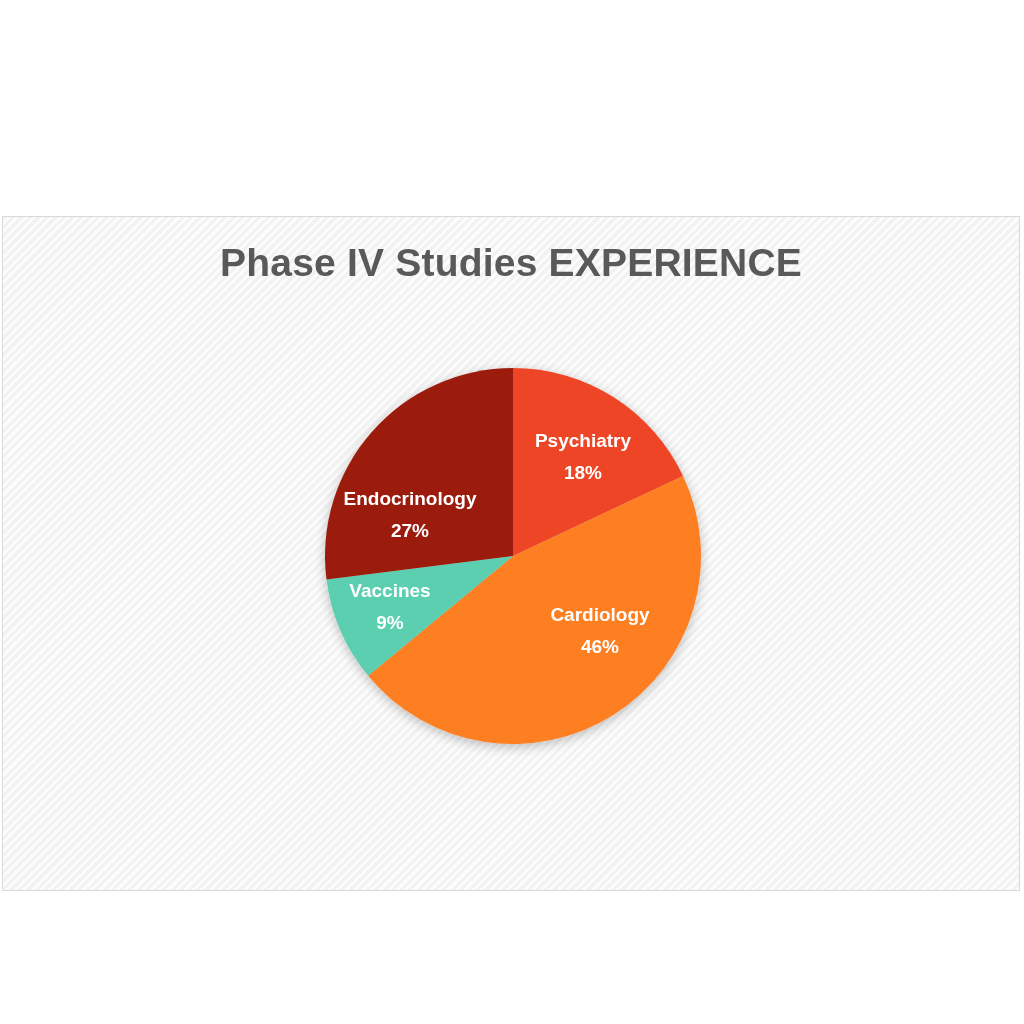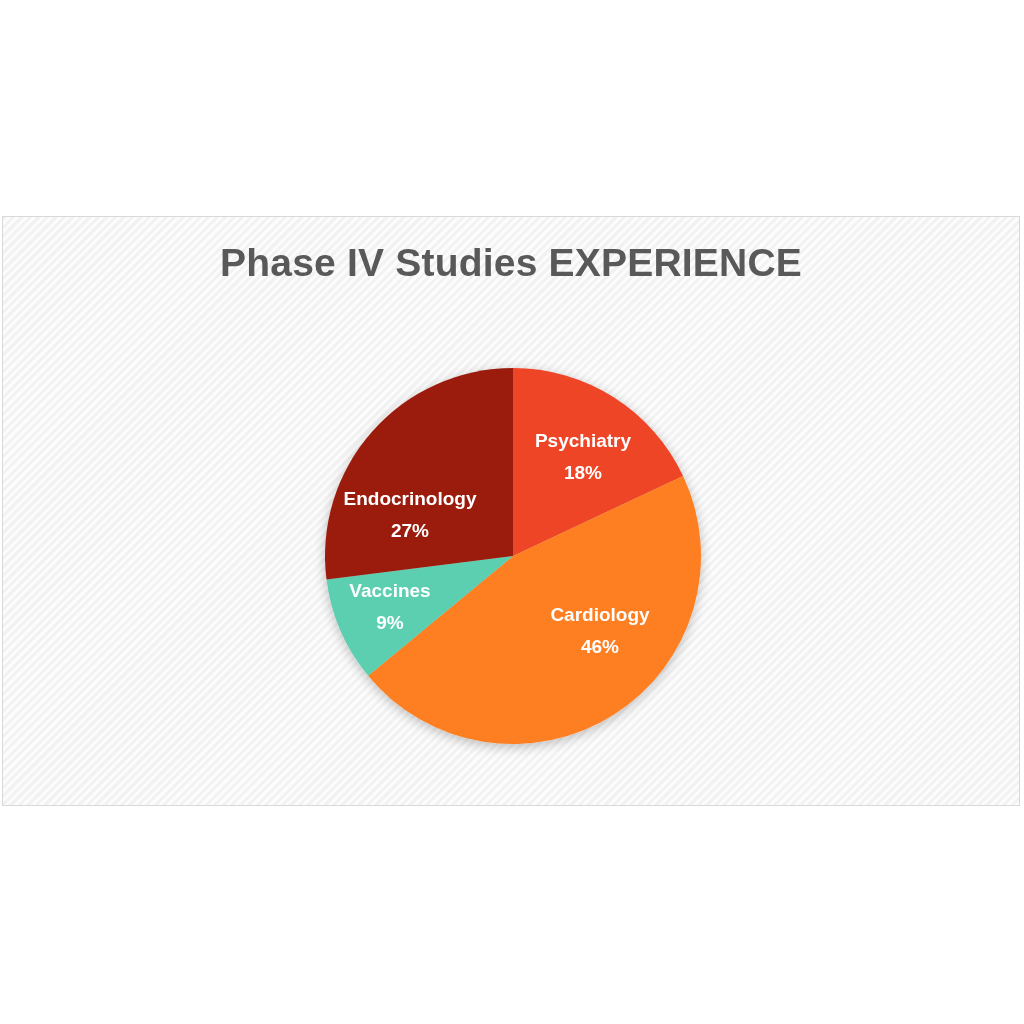--- a/index.html
+++ b/index.html
@@ -1,17 +1,17 @@
 <!DOCTYPE html>
 <html><head>
 <meta charset="utf-8">
 <style>
   html,body{margin:0;padding:0;background:#ffffff;}
   body{width:1024px;height:1024px;position:relative;overflow:hidden;font-family:"Liberation Sans","DejaVu Sans",sans-serif;}
-  .frame{position:absolute;left:2px;top:216px;width:1018px;height:590px;border:1px solid #d9d9d9;
+  .frame{position:absolute;left:2px;top:216px;width:1018px;height:675px;border:1px solid #d9d9d9;
     background:repeating-linear-gradient(135deg,#f2f2f2 0px,#f2f2f2 3px,#fcfcfc 3px,#fcfcfc 6px);box-sizing:border-box;}
   .title{position:absolute;left:0;right:0;top:24px;text-align:center;font-size:39px;font-weight:bold;color:#595959;letter-spacing:0.2px;}
   svg.pie{position:absolute;left:0;top:0;}
   .lbl{font-family:"Liberation Sans","DejaVu Sans",sans-serif;font-size:19px;font-weight:bold;fill:#ffffff;text-anchor:middle;}
 </style>
 </head>
 <body>
 
 <div class="frame">
   <div class="title">Phase IV Studies EXPERIENCE</div>

